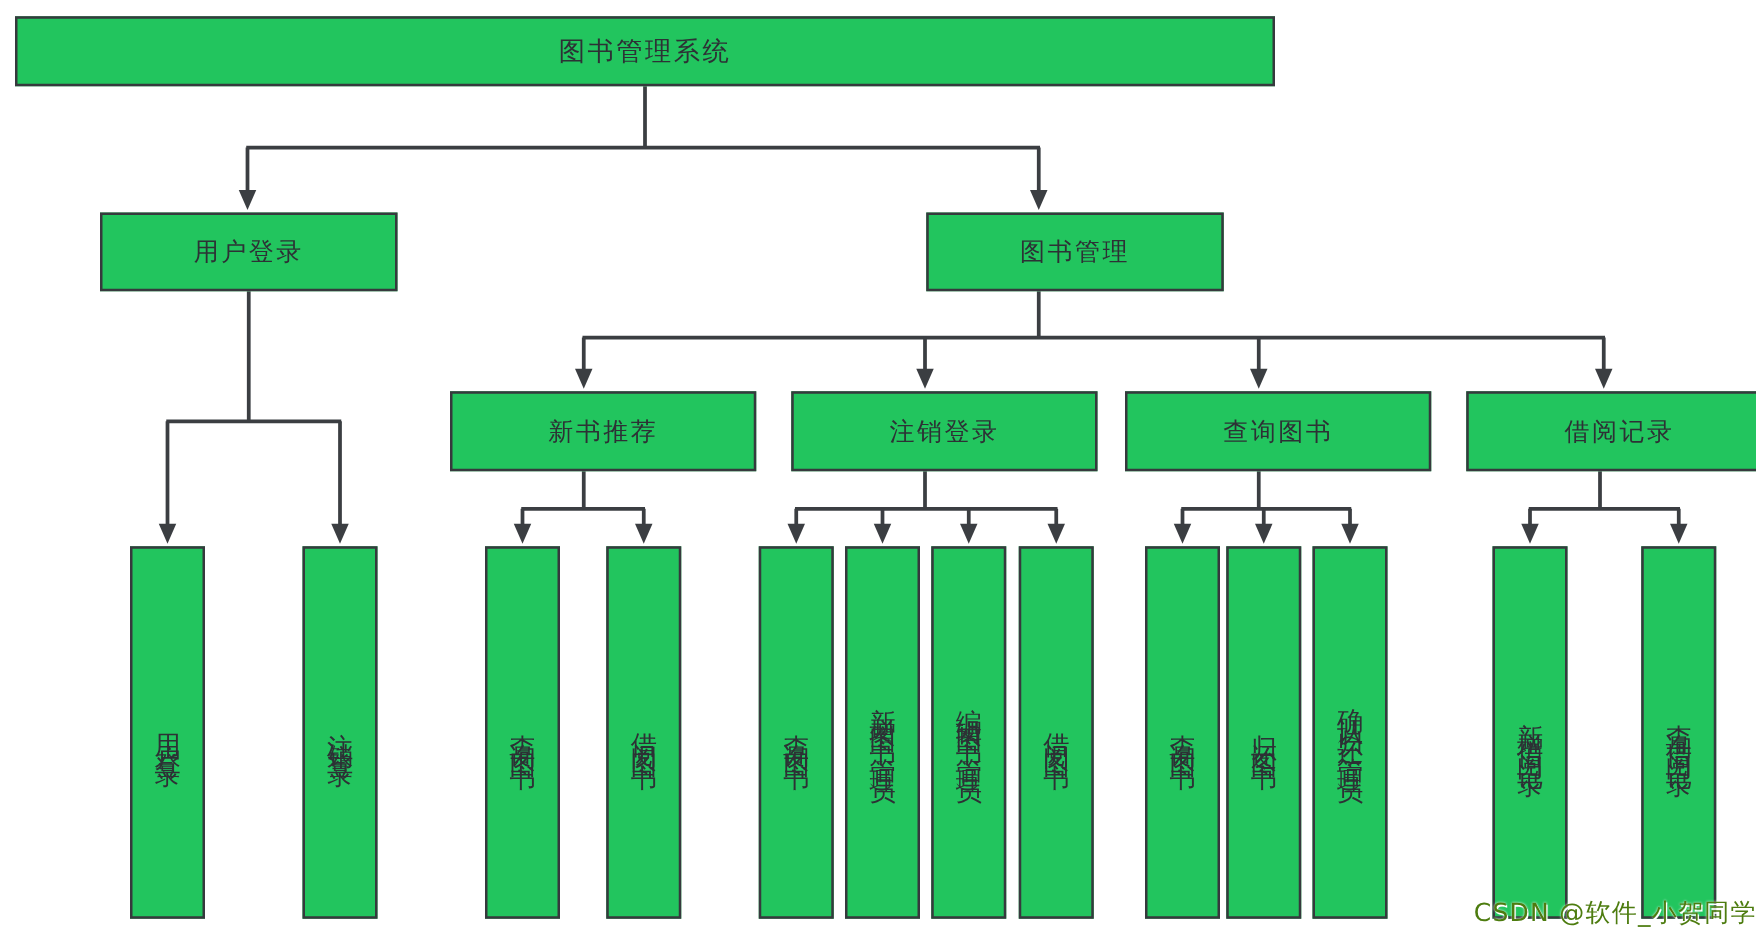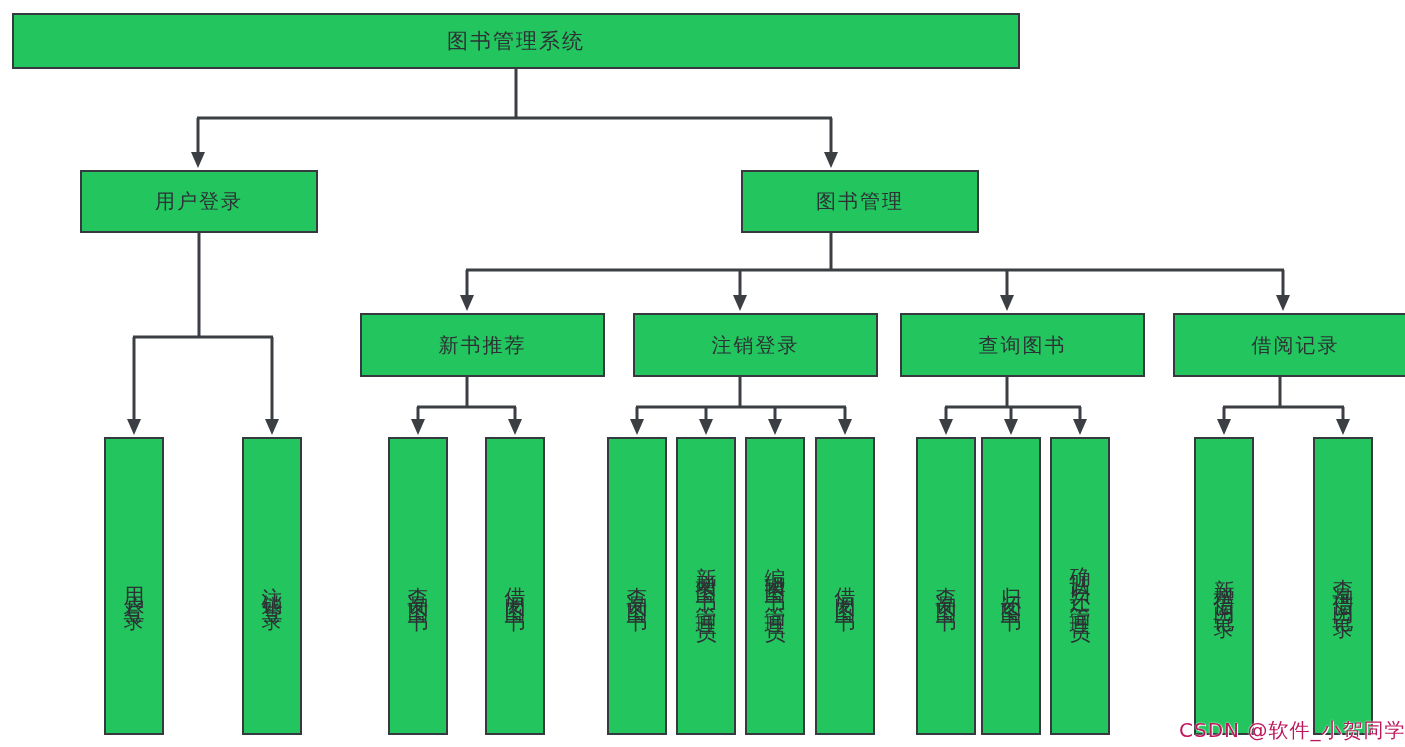--- a/index.html
+++ b/index.html
@@ -54,21 +54,21 @@
     text-orientation: mixed;
     font-size: 21px;
     letter-spacing: 8px;
     line-height: 60px;
   }
   #watermark {
     position: absolute;
     left: 1179px;
     top: 717px;
     font-size: 20px;
-    color: #be185d;
+    color: #4d7c0f;
     letter-spacing: 1px;
     white-space: nowrap;
     text-shadow: 0 0 2px #ffffff, 1px 1px 0 #ffffff;
   }
 </style>
 </head>
 <body>
 
 <div id="canvas">
 

